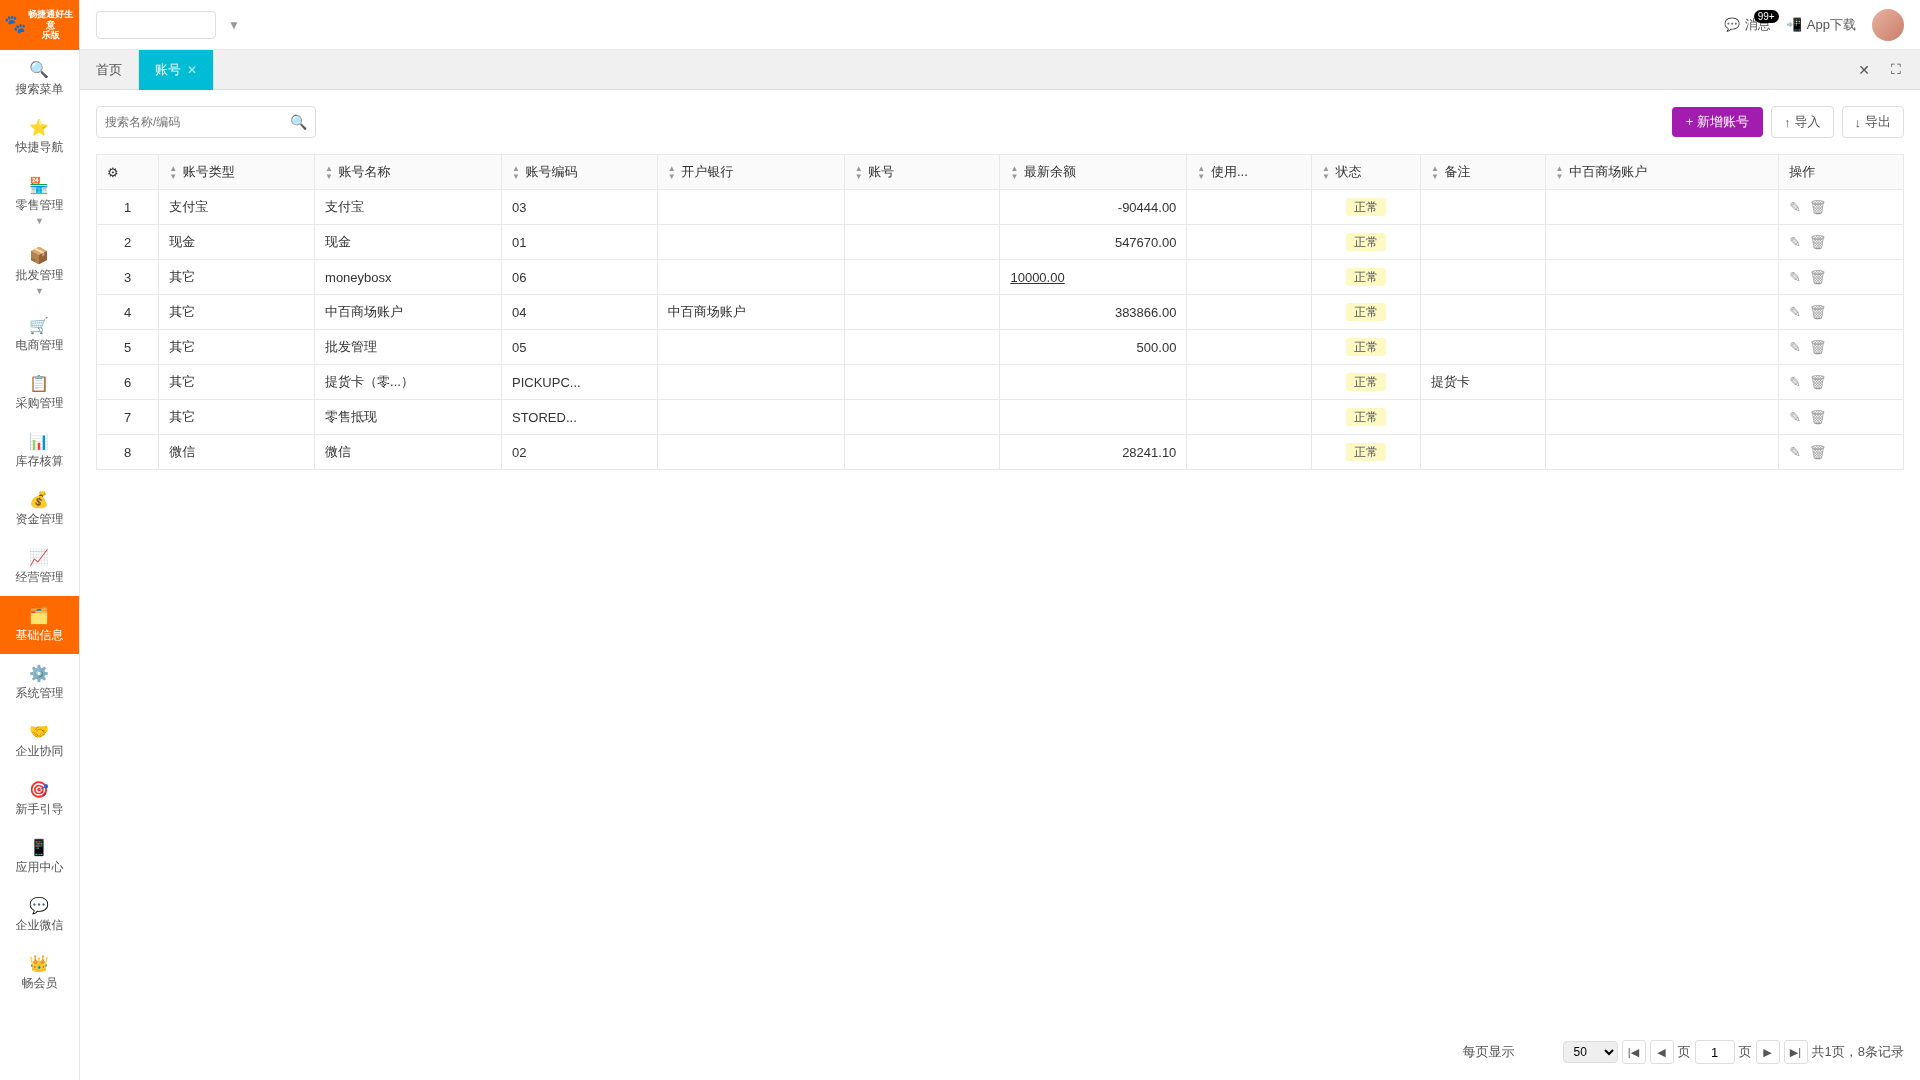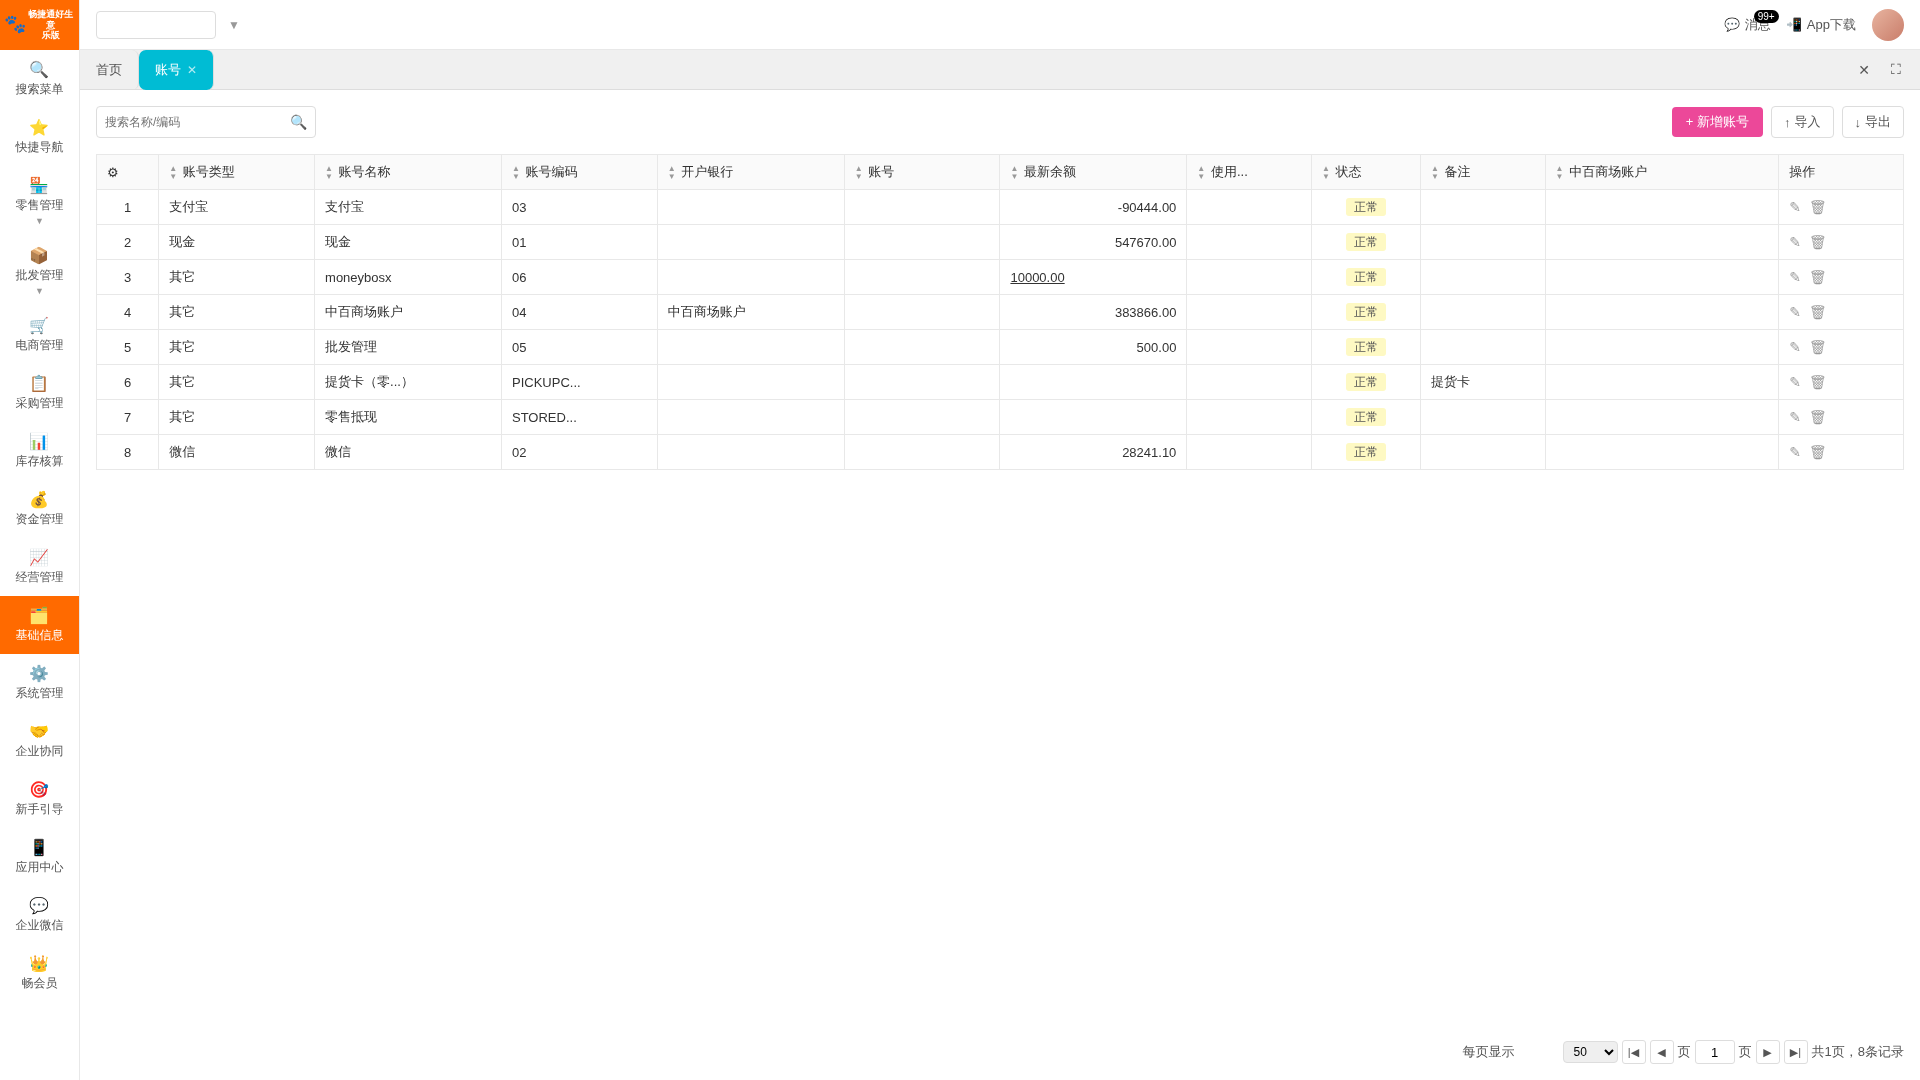--- a/index.html
+++ b/index.html
@@ -139,21 +139,20 @@
     .tab {
       height: 40px;
       display: flex;
       align-items: center;
       padding: 13px 16px;
       cursor: pointer;
       font-size: 13px;
       color: #555;
       border-right: 1px solid #ddd;
       gap: 6px;
-      border-radius: 7px;
     }
     .tab.active {
       background: #00bcd4;
       color: white;
     }
     .tab-close {
       font-size: 12px;
       cursor: pointer;
       opacity: 0.7;
     }
@@ -221,21 +220,21 @@
       display: flex;
       align-items: center;
       justify-content: center;
     }
     .toolbar-right {
       display: flex;
       align-items: center;
       gap: 8px;
     }
     .btn-primary {
-      background: #ec4899;
+      background: #a21caf;
       color: white;
       border: none;
       border-radius: 4px;
       padding: 6px 14px;
       cursor: pointer;
       font-size: 13px;
       display: flex;
       align-items: center;
       gap: 4px;
     }

